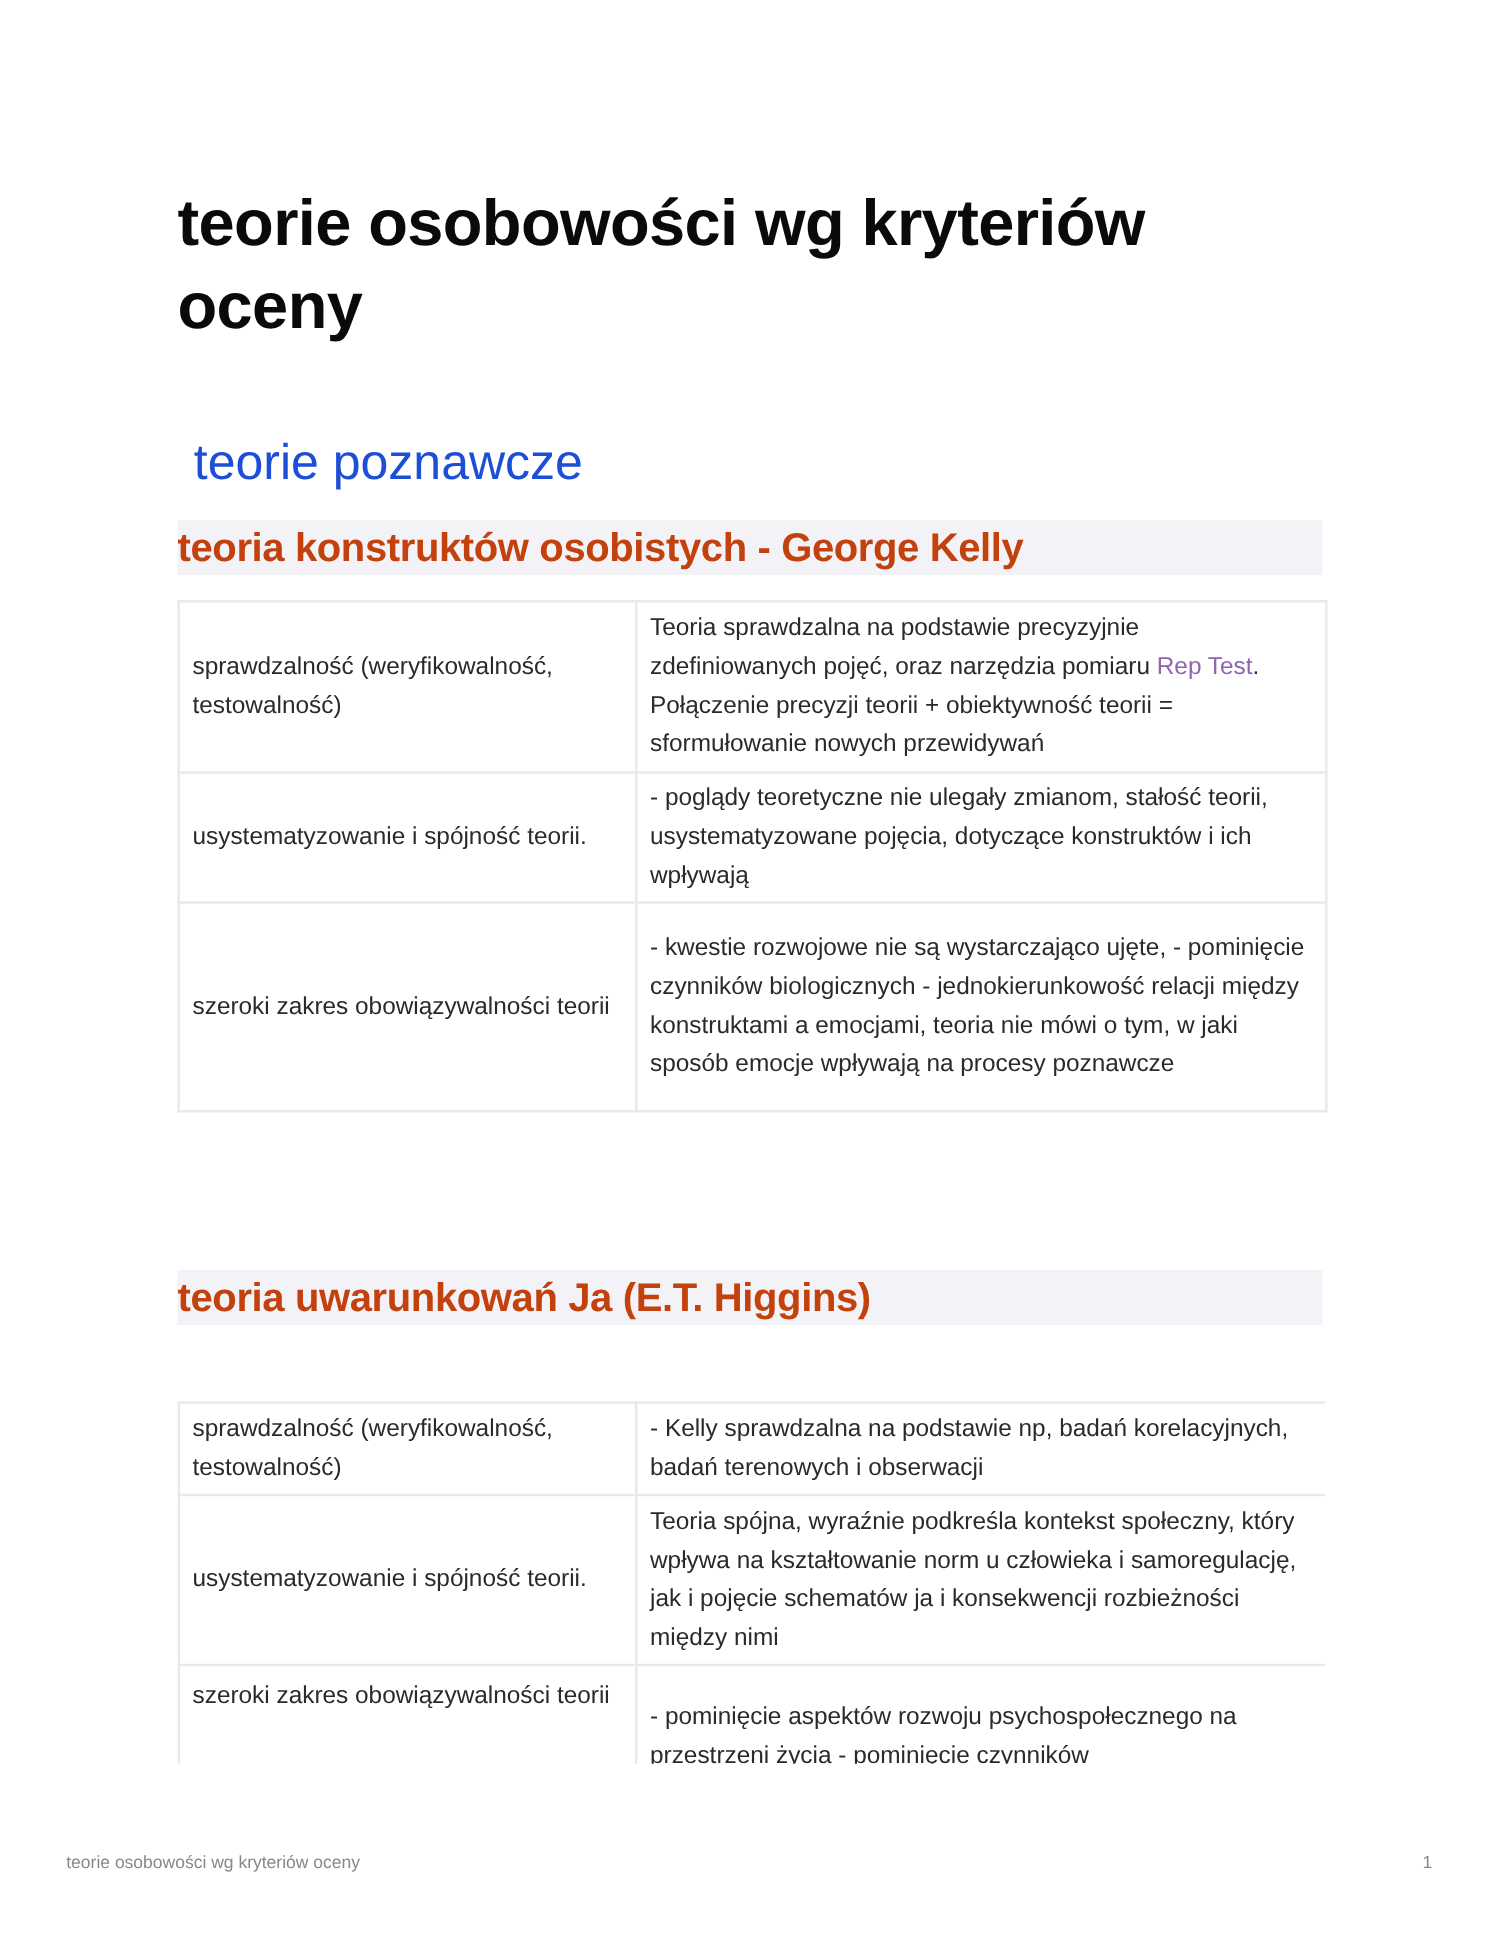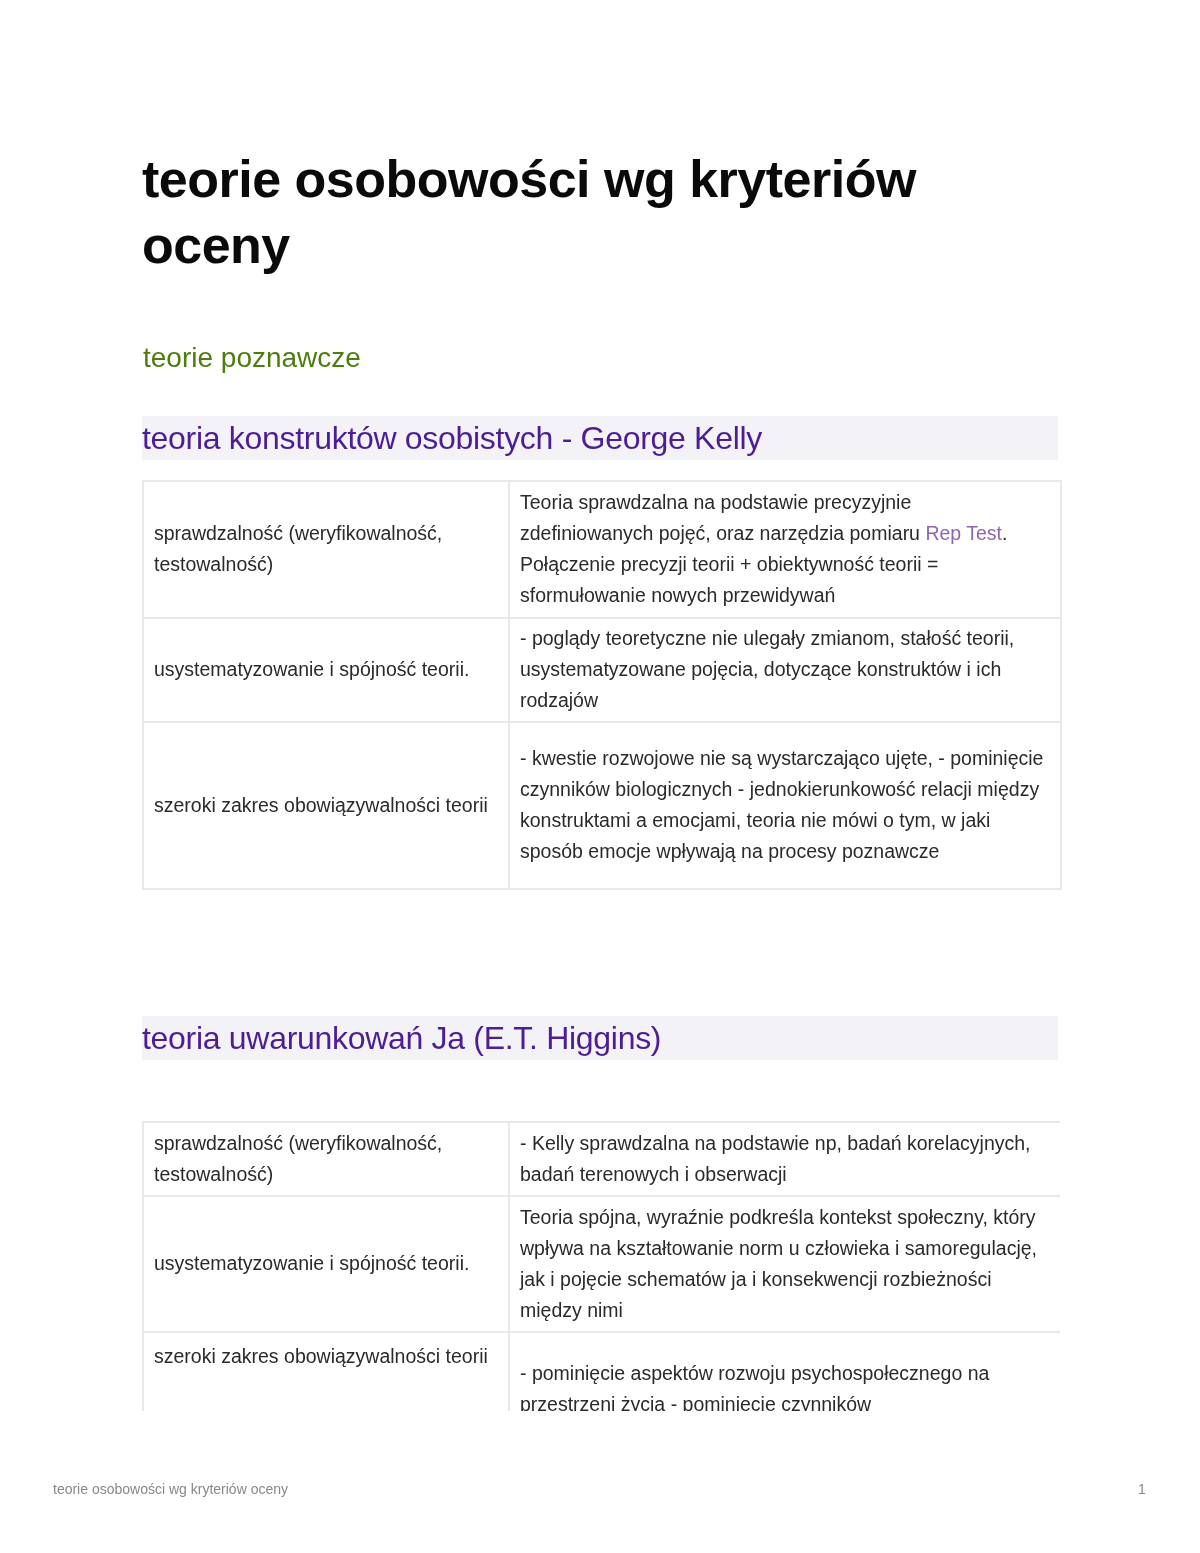--- a/index.html
+++ b/index.html
@@ -30,37 +30,37 @@
       font-size: 52px;
       line-height: 66px;
       font-weight: 700;
       letter-spacing: -0.5px;
       color: #0a0a0a;
     }
     .section-heading {
       position: absolute;
       left: 0;
       top: 332px;
-      margin: 1px;
-      font-size: 28px;
+      margin: 13px;
+      font-size: 40px;
       line-height: 50px;
       font-weight: 500;
-      color: #4d7c0f;
+      color: #1d4ed8;
     }
     .sub-heading {
       position: absolute;
       left: 0;
       width: 916px;
       height: 44px;
       margin: 0;
       background: #f3f2f7;
       font-size: 32px;
       line-height: 44px;
-      font-weight: 400;
-      color: #4c1d95;
+      font-weight: 700;
+      color: #c2410c;
       letter-spacing: -0.3px;
       white-space: nowrap;
     }
     .sub-heading span { display: inline-block; }
     table.crit {
       position: absolute;
       left: 0;
       width: 917px;
       border-collapse: collapse;
       table-layout: fixed;
@@ -109,21 +109,21 @@
   </h3>
 
   <table class="crit" style="top:480px;">
     <tbody>
       <tr style="height:137px;">
         <td class="c1">sprawdzalność (weryfikowalność, testowalność)</td>
         <td class="c2"><span>Teoria sprawdzalna na podstawie precyzyjnie zdefiniowanych pojęć, oraz narzędzia pomiaru </span><span class="rep-link">Rep Test</span><span>. Połączenie precyzji teorii + obiektywność teorii = sformułowanie nowych przewidywań</span></td>
       </tr>
       <tr style="height:104px;">
         <td class="c1">usystematyzowanie i spójność teorii.</td>
-        <td class="c2">- poglądy teoretyczne nie ulegały zmianom, stałość teorii, usystematyzowane pojęcia, dotyczące konstruktów i ich rodzajów</td>
+        <td class="c2">- poglądy teoretyczne nie ulegały zmianom, stałość teorii, usystematyzowane pojęcia, dotyczące konstruktów i ich wpływają</td>
       </tr>
       <tr style="height:167px;">
         <td class="c1">szeroki zakres obowiązywalności teorii</td>
         <td class="c2">- kwestie rozwojowe nie są wystarczająco ujęte, - pominięcie czynników biologicznych - jednokierunkowość relacji między konstruktami a emocjami, teoria nie mówi o tym, w jaki sposób emocje wpływają na procesy poznawcze</td>
       </tr>
     </tbody>
   </table>
 
   <h3 class="sub-heading" style="top:1016px;">
     <span>teoria uwarunkowań Ja (E.T. Higgins)</span>

